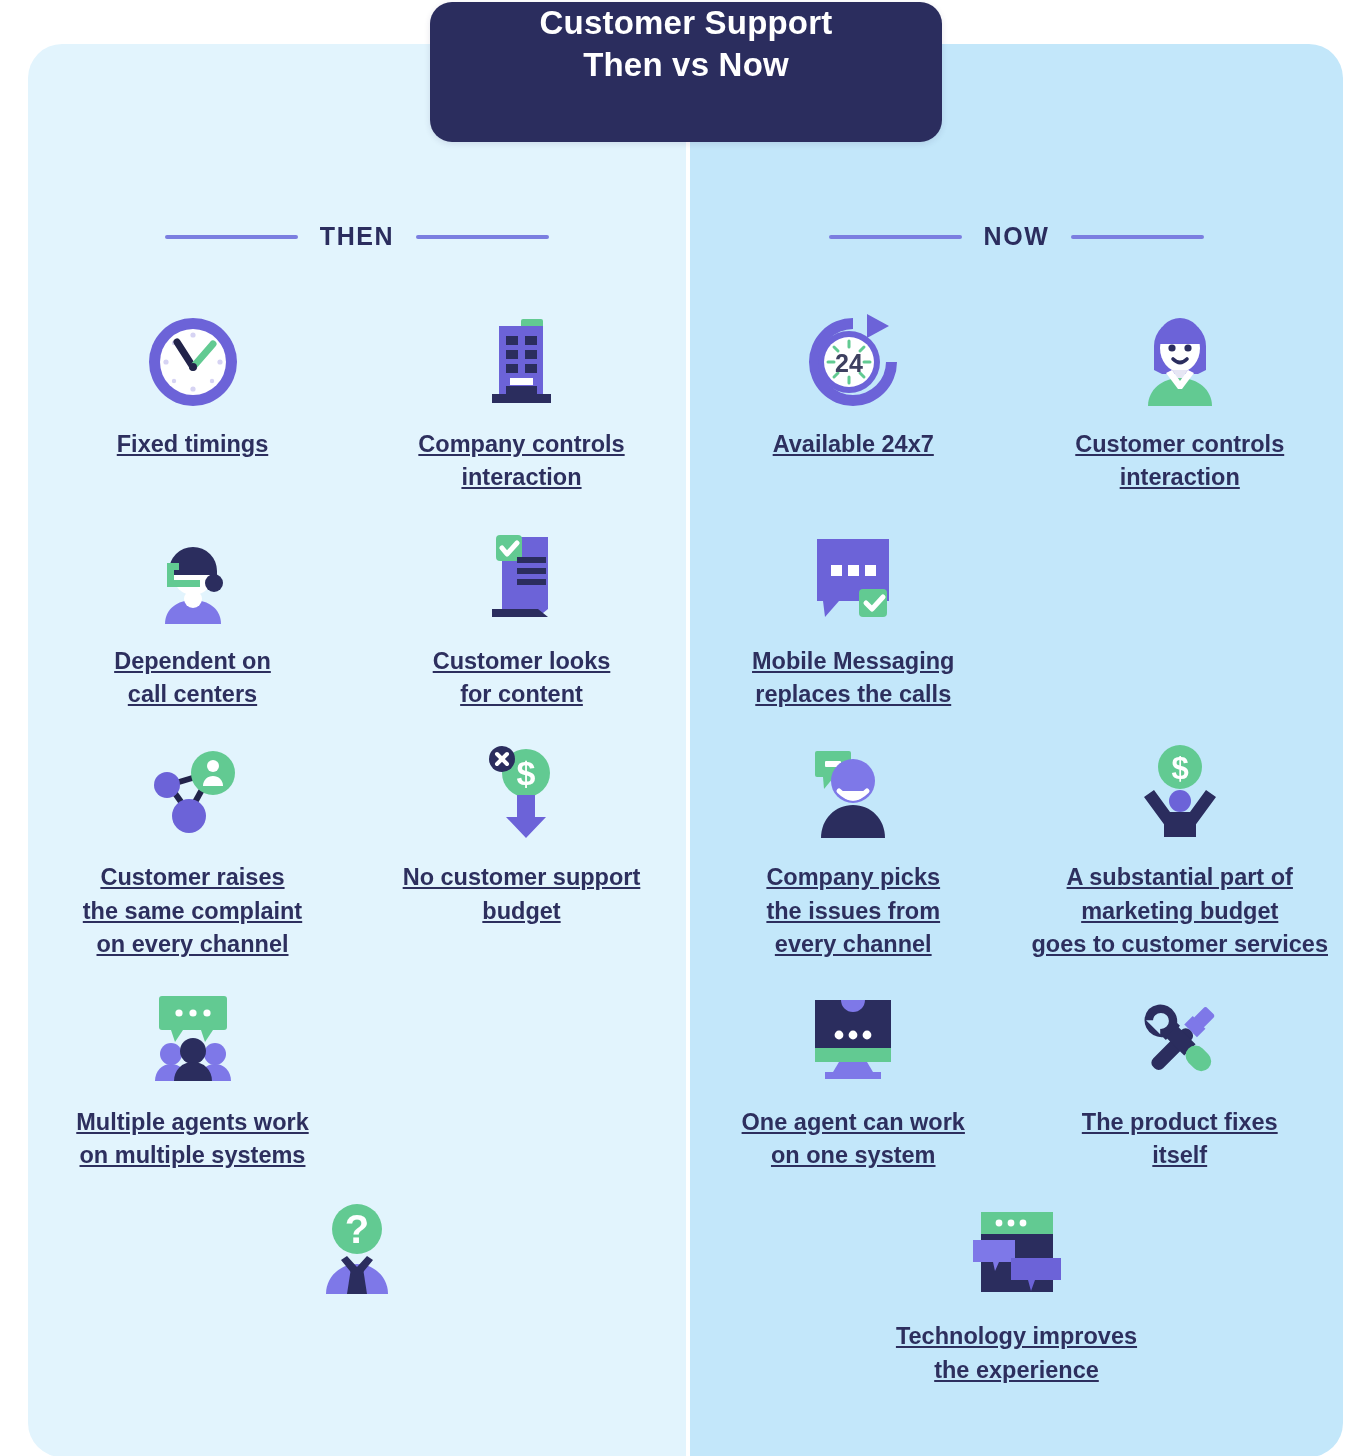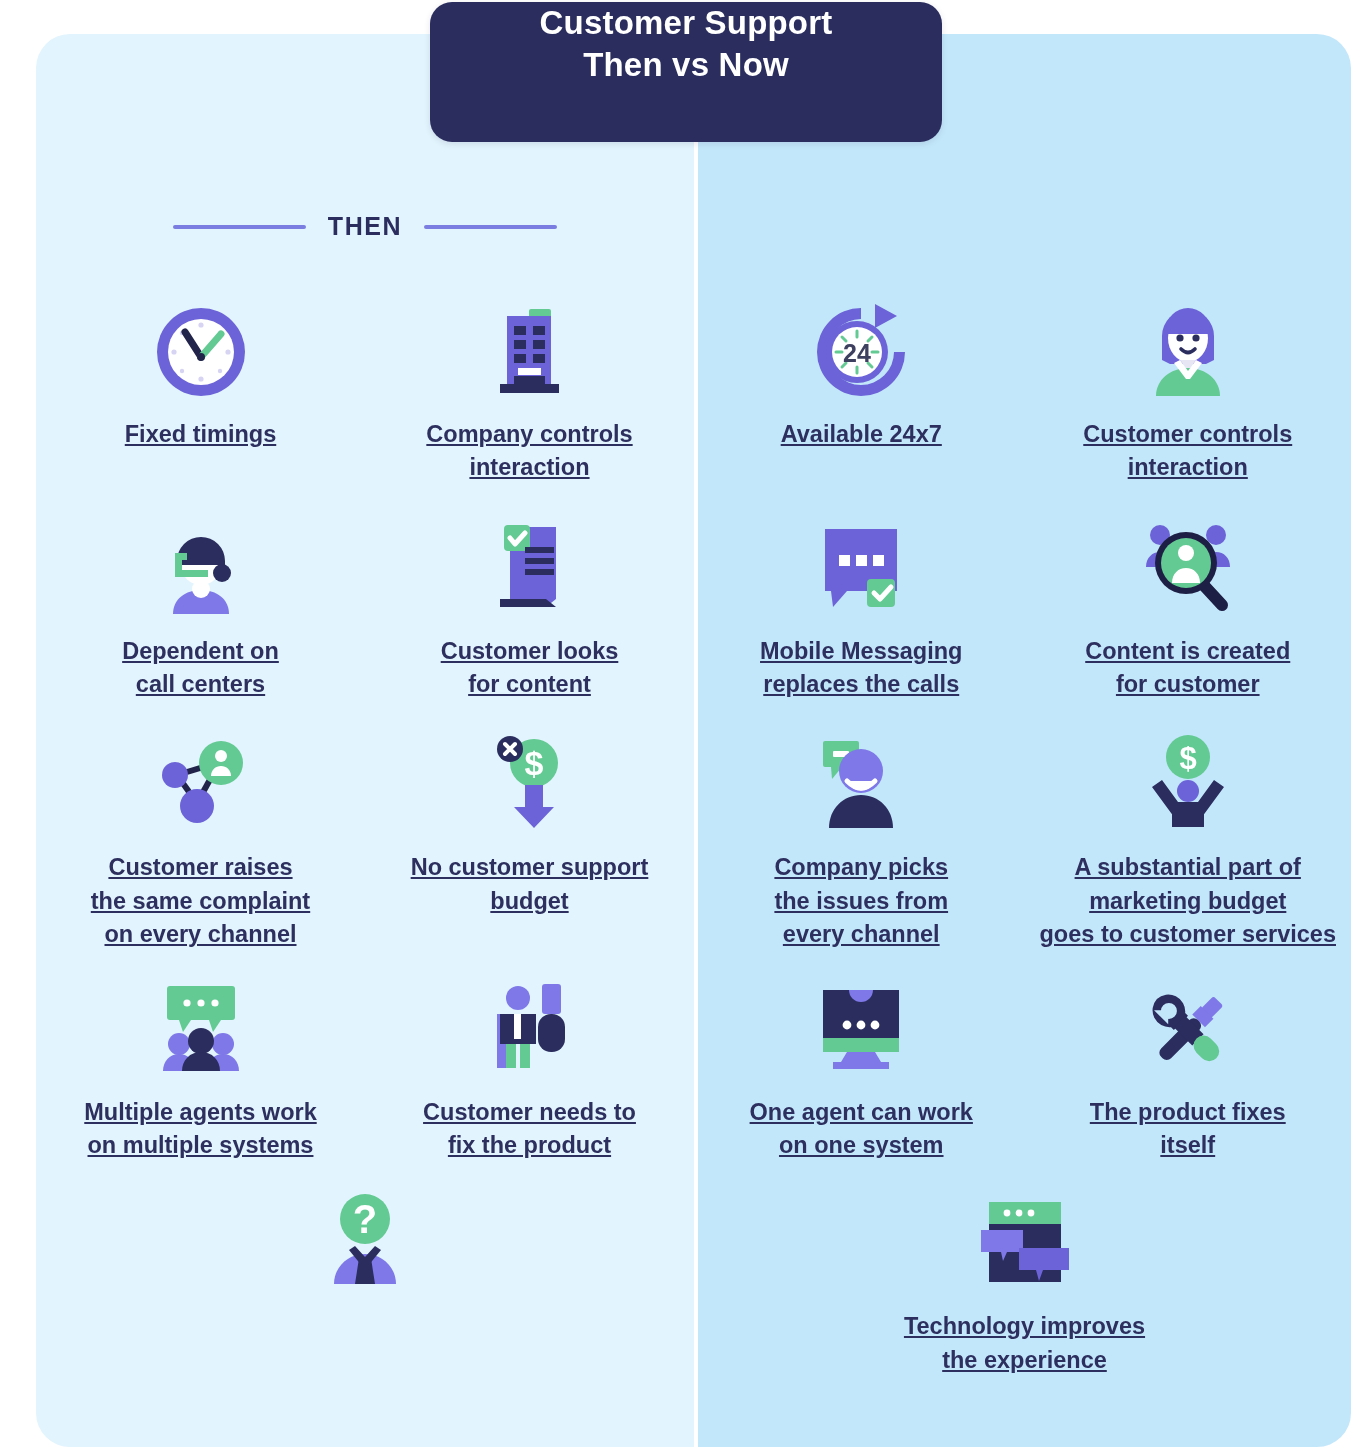--- a/index.html
+++ b/index.html
@@ -11,26 +11,25 @@
   }
   .stage {
     position: relative;
     width: 1372px; height: 1456px;
     background: #ffffff;
   }
 
   
   .panels {
     position: absolute;
-    left: 28px; top: 34px;
+    left: 28px; top: 44px;
     width: 1315px; height: 1413px;
     border-radius: 34px;
     overflow: hidden;
     display: flex;
-    margin-left: 8px;
   }
   .panel { height: 100%; position: relative; }
   .panel-then { width: 658px; background: #e2f4fd; }
   .panel-gap  { width: 4px;   background: #ffffff; }
   .panel-now  { width: 653px; background: #c3e7fa; }
 
   
   .title-badge {
     position: absolute;
     left: 430px; top: 2px;
@@ -247,37 +246,20 @@
                 <circle cx="74" cy="66" r="11" fill="#7e78e8"></circle>
                 <path d="M58 93c0-10 7-17 16-17s16 7 16 17z" fill="#7e78e8"></path>
                 <circle cx="52" cy="63" r="13" fill="#2b2d5e"></circle>
                 <path d="M33 93c0-11 8-19 19-19s19 8 19 19z" fill="#2b2d5e"></path>
               </svg>
             </div>
             <div class="cap">Multiple agents work
 on multiple systems</div>
           </div>
 
-          <div class="cell">
-            <div class="icon-box">
-              <svg width="104" height="104" viewBox="0 0 104 104">
-                <circle cx="40" cy="20" r="12" fill="#7e78e8"></circle>
-                <rect x="19" y="36" width="10" height="54" fill="#7e78e8"></rect>
-                <rect x="28" y="62" width="10" height="28" fill="#62ca92"></rect>
-                <rect x="42" y="62" width="10" height="28" fill="#62ca92"></rect>
-                <path d="M22 36h36v30H22z" fill="#2b2d5e"></path>
-                <path d="M22 36h36v8H22z" fill="#2b2d5e"></path>
-                <rect x="36" y="36" width="7" height="25" fill="#ffffff"></rect>
-                <rect x="64" y="6" width="19" height="30" rx="3" fill="#7e78e8"></rect>
-                <rect x="60" y="36" width="27" height="38" rx="13" fill="#2b2d5e"></rect>
-              </svg>
-            </div>
-            <div class="cap">Customer needs to
-fix the product</div>
-          </div>
         </div>
 
         <div class="row r4 center">
           <div class="cell full">
             <div class="icon-box">
               <svg width="104" height="104" viewBox="0 0 104 104">
                 <circle cx="52" cy="27" r="25" fill="#62ca92"></circle>
                 <text x="52" y="41" text-anchor="middle" font-family="Liberation Sans, sans-serif" font-size="40" font-weight="bold" fill="#ffffff">?</text>
                 <path d="M21 92c0-17 14-30 31-30s31 13 31 30z" fill="#7e78e8"></path>
                 <path d="M42 54l10 11 10-11 6 4-13 16H49L36 58z" fill="#2b2d5e"></path>
@@ -287,20 +269,25 @@
           </div>
         </div>
 
       </div>
     </div>
 
     <div class="panel-gap"></div>
 
     <div class="panel panel-now">
 
+      <div class="sec-head">
+        <span class="rule"></span>
+        <span class="lbl">NOW</span>
+        <span class="rule"></span>
+      </div>
 
       <div class="grid">
 
         <div class="row r0">
           <div class="cell">
             <div class="icon-box">
               <svg width="104" height="104" viewBox="0 0 104 104">
                 <path d="M52 8a44 44 0 1 0 44 44h-11A33 33 0 1 1 52 19z" fill="#6c63d8"></path>
                 <path d="M66 4l22 12-22 12z" fill="#6c63d8"></path>
                 <circle cx="48" cy="52" r="31" fill="#6c63d8"></circle>
@@ -350,37 +337,20 @@
                 <rect x="47" y="38" width="11" height="11" fill="#ffffff"></rect>
                 <rect x="64" y="38" width="11" height="11" fill="#ffffff"></rect>
                 <rect x="58" y="62" width="28" height="28" rx="4" fill="#62ca92"></rect>
                 <path d="M65 76l6 6 11-12" stroke="#ffffff" stroke-width="5" fill="none" stroke-linecap="round" stroke-linejoin="round"></path>
               </svg>
             </div>
             <div class="cap">Mobile Messaging
 replaces the calls</div>
           </div>
 
-          <div class="cell">
-            <div class="icon-box">
-              <svg width="104" height="104" viewBox="0 0 104 104">
-                <circle cx="24" cy="18" r="10" fill="#6c63d8"></circle>
-                <path d="M10 50c0-9 6-15 14-15s14 6 14 15z" fill="#6c63d8"></path>
-                <circle cx="80" cy="18" r="10" fill="#6c63d8"></circle>
-                <path d="M66 50c0-9 6-15 14-15s14 6 14 15z" fill="#6c63d8"></path>
-                <line x1="62" y1="62" x2="86" y2="88" stroke="#1d1f44" stroke-width="12" stroke-linecap="round"></line>
-                <circle cx="50" cy="46" r="31" fill="#1d1f44"></circle>
-                <circle cx="50" cy="46" r="25" fill="#62ca92"></circle>
-                <circle cx="50" cy="36" r="8" fill="#ffffff"></circle>
-                <path d="M36 66c0-9 6-15 14-15s14 6 14 15z" fill="#ffffff"></path>
-              </svg>
-            </div>
-            <div class="cap">Content is created
-for customer</div>
-          </div>
         </div>
 
         <div class="row r2">
           <div class="cell">
             <div class="icon-box">
               <svg width="104" height="104" viewBox="0 0 104 104">
                 <rect x="14" y="8" width="36" height="26" rx="2" fill="#62ca92"></rect>
                 <path d="M22 34l1 12 10-12z" fill="#62ca92"></path>
                 <rect x="24" y="18" width="16" height="6" rx="1" fill="#ffffff"></rect>
                 <circle cx="52" cy="38" r="22" fill="#7e78e8"></circle>

